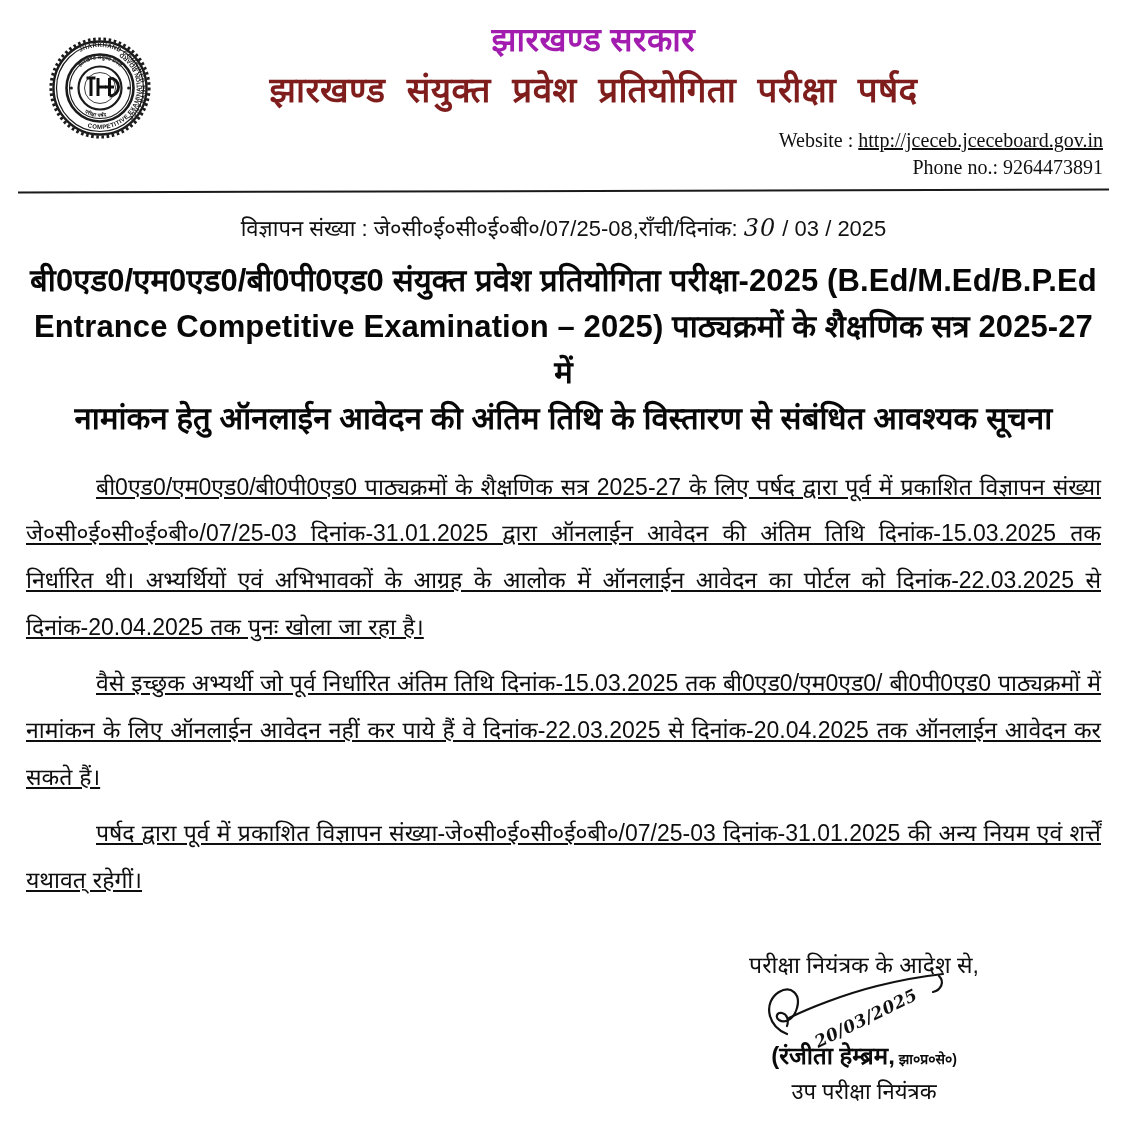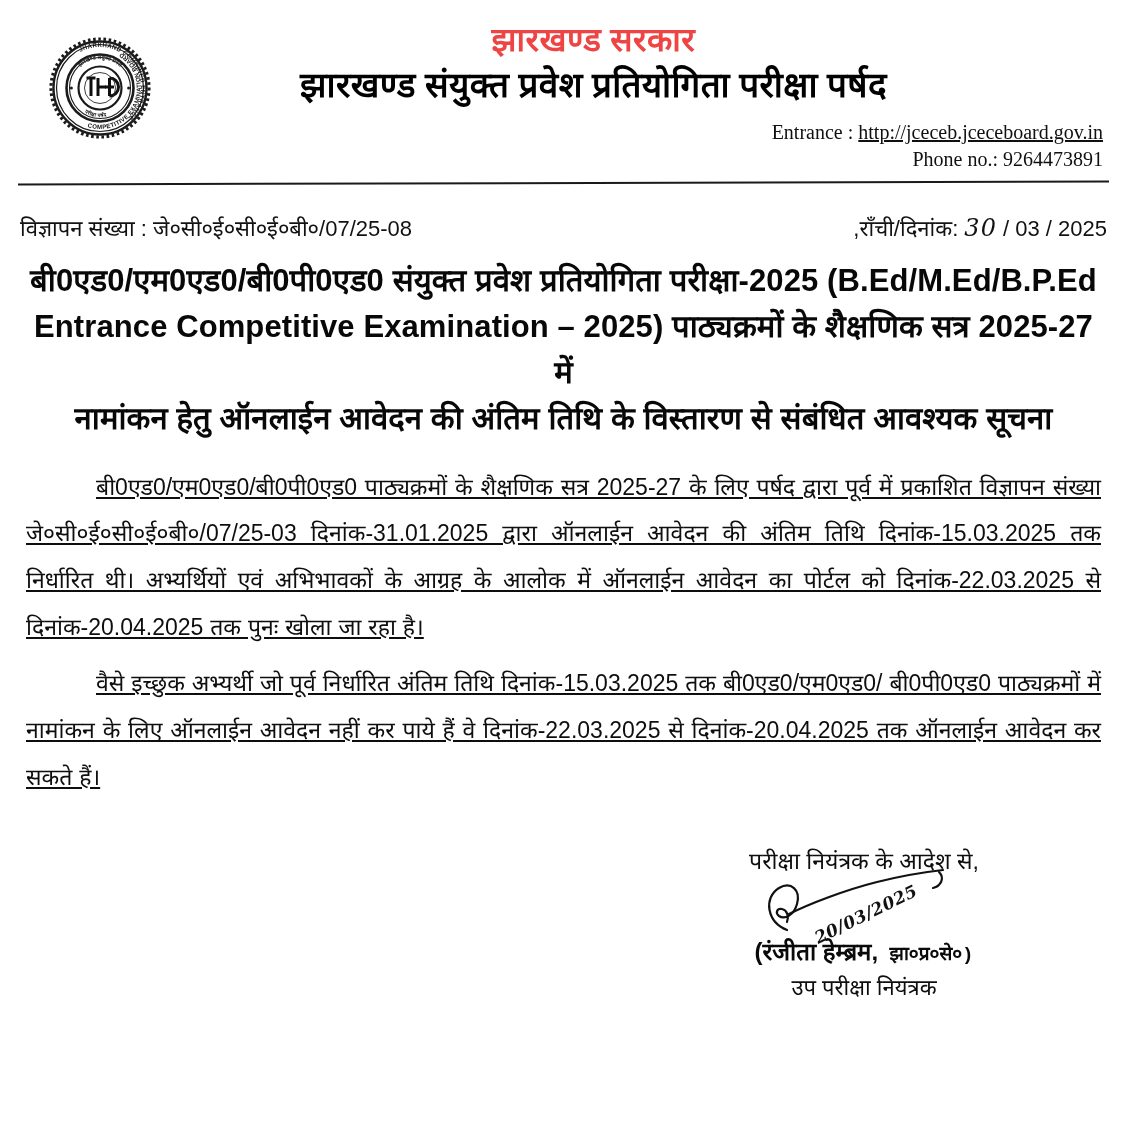--- a/index.html
+++ b/index.html
@@ -43,30 +43,30 @@
     padding-top: 20px;
     text-align: center;
     padding-left: 60px;
   }
   .org-line1 {
     font-family: "Liberation Serif", "DejaVu Serif", serif;
     font-size: 33px;
     font-weight: 700;
     letter-spacing: 0.5px;
     line-height: 1.25;
-    color: #ef4444;
+    color: #a21caf;
   }
   .org-line2 {
-    font-family: Liberation Serif, serif;
+    font-family: Liberation Mono, monospace;
     font-size: 35px;
     font-weight: 700;
     letter-spacing: 0.4px;
     line-height: 1.3;
-    margin-top: 2px;
-    color: #000000;
+    margin-top: 10px;
+    color: #7f1d1d;
   }
 
   .contact {
     text-align: right;
     padding-right: 6px;
     margin-top: 10px;
     font-family: "Liberation Serif", "DejaVu Serif", serif;
     font-size: 20px;
     line-height: 1.35;
     color: #101010;
@@ -77,21 +77,21 @@
   .rule {
     margin-top: 9px;
     height: 0;
     border-top: 2.5px solid #1a1a1a;
     transform: rotate(-0.16deg);
   }
 
   
   .meta-row {
     display: flex;
-    justify-content: space-between;
+    justify-content: center;
     align-items: baseline;
     margin-top: 16px;
     font-family: "Liberation Sans", "DejaVu Sans", sans-serif;
     font-size: 22px;
     color: #121212;
     padding: 0 2px;
   }
   .meta-left { white-space: nowrap; }
   .meta-right { white-space: nowrap; }
   .handwritten-date {
@@ -162,23 +162,22 @@
     top: -6px;
   }
   .sign-name {
     font-size: 24px;
     font-weight: 700;
     color: #0a0a0a;
     white-space: nowrap;
     margin-top: -8px;
   }
   .sign-name .suffix {
-    font-size: 19px;
-    font-weight: 700;
-    font-family: Liberation Mono, monospace;
+    font-size: 14px;
+    font-weight: 700;
   }
   .sign-desig {
     font-size: 22px;
     color: #0e0e0e;
     margin-top: 4px;
     white-space: nowrap;
   }
 </style>
 </head>
 <body>
@@ -236,21 +235,21 @@
       </svg>
     </div>
 
     <div class="org-block">
       <div class="org-line1">झारखण्ड सरकार</div>
       <div class="org-line2">झारखण्ड संयुक्त प्रवेश प्रतियोगिता परीक्षा पर्षद</div>
     </div>
 
     <div class="contact">
       <div class="row">
-        <span>Entrance : </span><span class="val">http://jceceb.jceceboard.gov.in</span>
+        <span>Website : </span><span class="val">http://jceceb.jceceboard.gov.in</span>
       </div>
       <div class="row">
         <span>Phone no.: </span><span>9264473891</span>
       </div>
     </div>
 
     <div class="rule"></div>
   </div>
 
   <div class="meta-row">
@@ -264,20 +263,21 @@
 
   <div class="title">
     <span class="ln">बी0एड0/एम0एड0/बी0पी0एड0 संयुक्त प्रवेश प्रतियोगिता परीक्षा-2025 (B.Ed/M.Ed/B.P.Ed</span>
     <span class="ln en">Entrance Competitive Examination – 2025) पाठ्यक्रमों के शैक्षणिक सत्र 2025-27 में</span>
     <span class="ln">नामांकन हेतु ऑनलाईन आवेदन की अंतिम तिथि के विस्तारण से संबंधित आवश्यक सूचना</span>
   </div>
 
   <div class="body-wrap">
     <p class="para p1">बी0एड0/एम0एड0/बी0पी0एड0 पाठ्यक्रमों के शैक्षणिक सत्र 2025-27 के लिए पर्षद द्वारा पूर्व में प्रकाशित विज्ञापन संख्या जे०सी०ई०सी०ई०बी०/07/25-03 दिनांक-31.01.2025 द्वारा ऑनलाईन आवेदन की अंतिम तिथि दिनांक-15.03.2025 तक निर्धारित थी। अभ्यर्थियों एवं अभिभावकों के आग्रह के आलोक में ऑनलाईन आवेदन का पोर्टल को दिनांक-22.03.2025 से दिनांक-20.04.2025 तक पुनः खोला जा रहा है।</p>
     <p class="para p2">वैसे इच्छुक अभ्यर्थी जो पूर्व निर्धारित अंतिम तिथि दिनांक-15.03.2025 तक बी0एड0/एम0एड0/ बी0पी0एड0 पाठ्यक्रमों में नामांकन के लिए ऑनलाईन आवेदन नहीं कर पाये हैं वे दिनांक-22.03.2025 से दिनांक-20.04.2025 तक ऑनलाईन आवेदन कर सकते हैं।</p>
+    <p class="para p3">पर्षद द्वारा पूर्व में प्रकाशित विज्ञापन संख्या-जे०सी०ई०सी०ई०बी०/07/25-03 दिनांक-31.01.2025 की अन्य नियम एवं शर्त्तें यथावत् रहेगीं।</p>
   </div>
 
   <div class="sign-block">
     <div class="sign-order">परीक्षा नियंत्रक के आदेश से,</div>
 
     <div class="sign-graphic">
       <svg width="300" height="80" viewBox="0 0 300 80" xmlns="http://www.w3.org/2000/svg">
         <g fill="none" stroke="#111111" stroke-width="2.2" stroke-linecap="round" stroke-linejoin="round">
           <path d="M 38 66 C 18 58, 14 34, 30 24 C 42 17, 52 26, 48 40 C 45 51, 36 56, 30 52 C 26 49, 28 44, 33 45 C 38 46, 40 52, 38 58"></path>
           <path d="M 40 50 C 60 40, 96 26, 128 18 C 152 12, 176 8, 194 6"></path>

